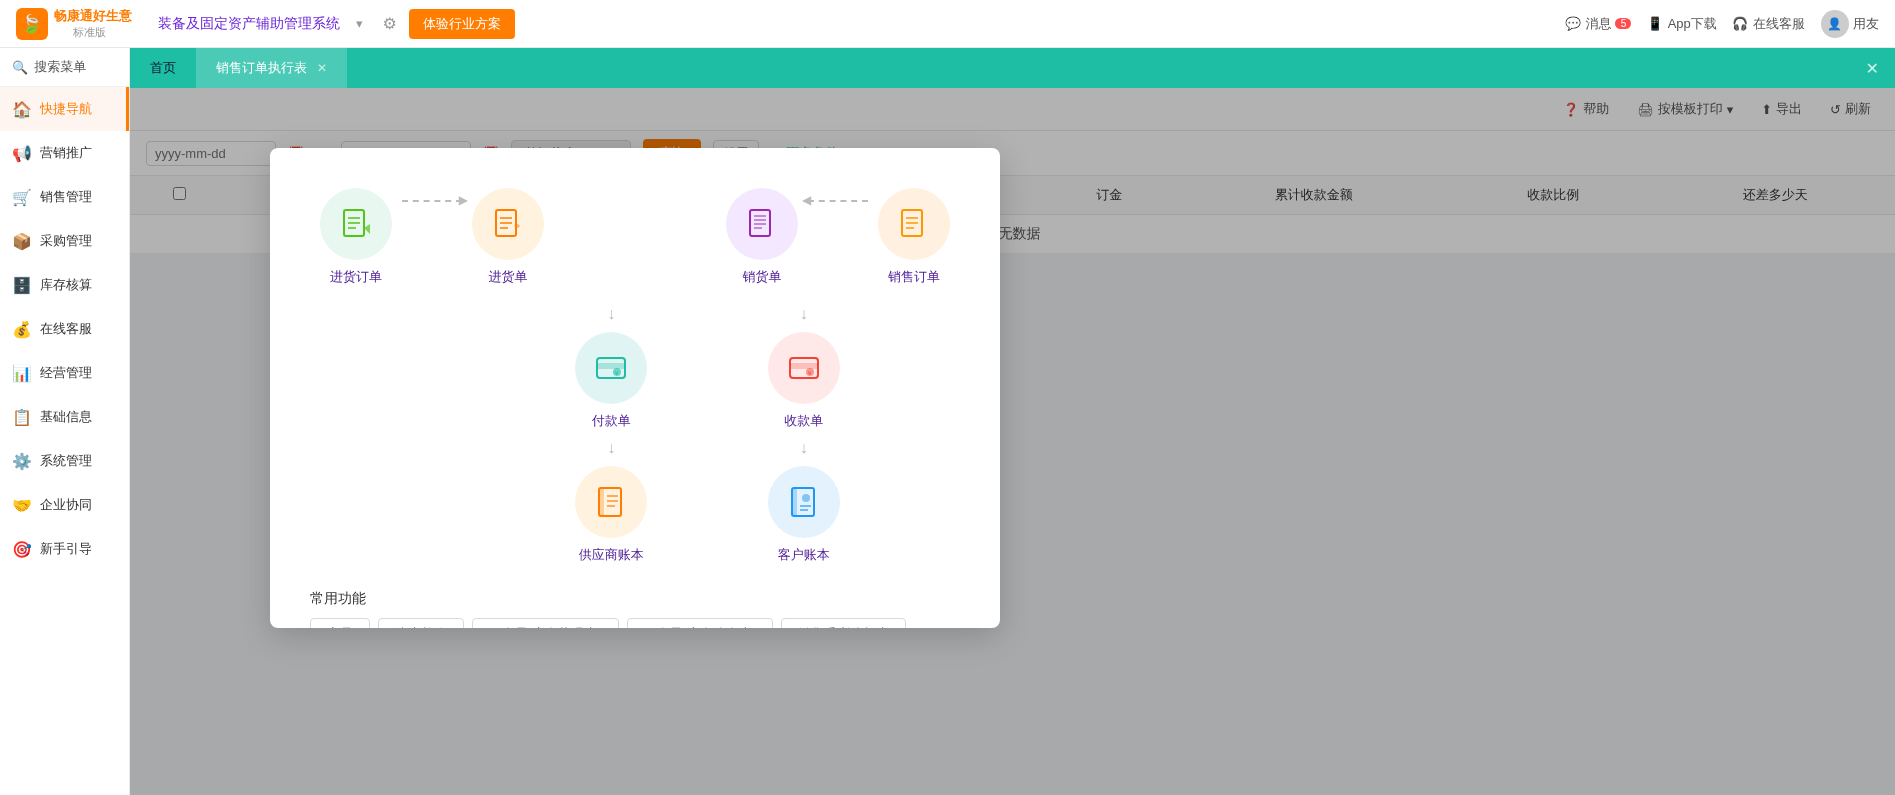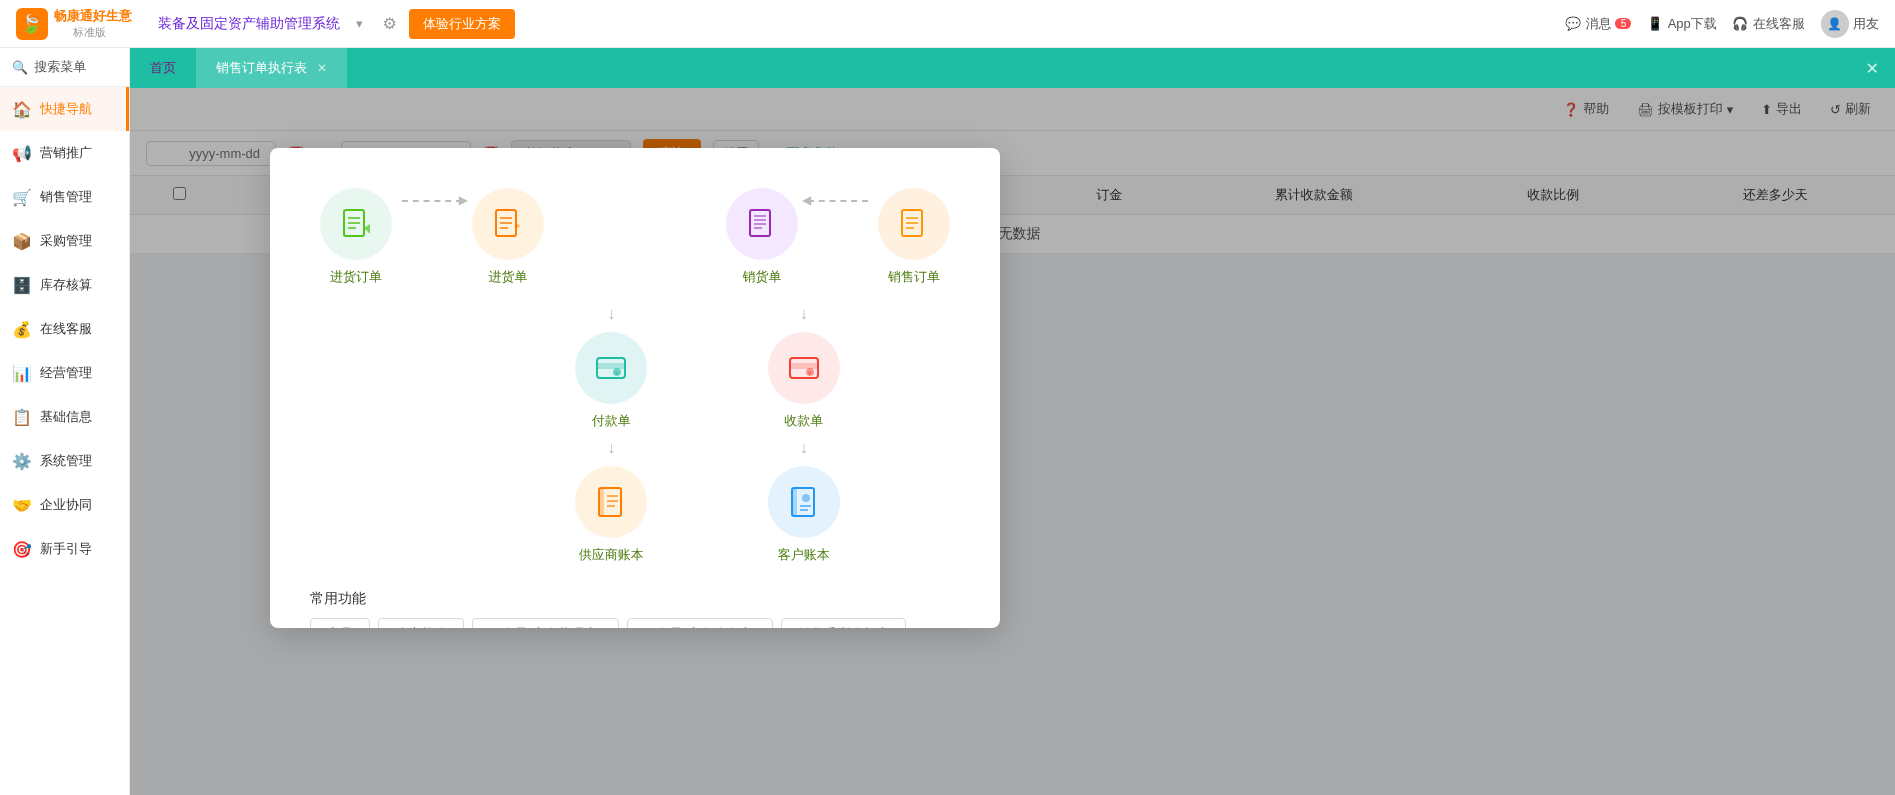--- a/index.html
+++ b/index.html
@@ -27,31 +27,31 @@
     .badge { background: #ff4d4f; color: white; border-radius: 8px; font-size: 10px; padding: 0 4px; min-width: 16px; text-align: center; }
     .user-avatar { width: 28px; height: 28px; border-radius: 50%; background: #ccc; display: flex; align-items: center; justify-content: center; color: #555; font-size: 12px; }
     .search-menu { display: flex; align-items: center; gap: 6px; padding: 10px 12px; color: #555; cursor: pointer; font-size: 13px; border-bottom: 1px solid #f0f0f0; }
     .sidebar-item { display: flex; align-items: center; gap: 8px; padding: 12px 12px; color: #333; cursor: pointer; font-size: 13px; transition: background 0.2s; }
     .sidebar-item.active { background: #fff5f0; color: #ff7d00; border-right: 3px solid #ff7d00; }
     .sidebar-icon { width: 20px; height: 20px; display: flex; align-items: center; justify-content: center; font-size: 16px; }
 
     
     .tab-item { height: 40px; padding: 0 20px; display: flex; align-items: center; gap: 6px; cursor: pointer; font-size: 13px; color: rgba(255,255,255,0.8); background: transparent; border: none; }
     .tab-item.active { background: rgba(255,255,255,0.2); color: #fff; }
-    .tab-home { color: #701a75; }
+    .tab-home { color: #0f172a; }
     .tab-close { color: rgba(255,255,255,0.7); font-size: 12px; cursor: pointer; margin-left: 4px; }
     .tab-close-main { position: absolute; right: 16px; top: 10px; color: rgba(255,255,255,0.8); cursor: pointer; font-size: 16px; }
 
     
     .toolbar-row { display: flex; align-items: center; padding: 8px 16px; background: #fff; border-bottom: 1px solid #e8e8e8; gap: 12px; }
     .toolbar-btn { display: flex; align-items: center; gap: 4px; color: #555; cursor: pointer; font-size: 13px; padding: 4px 8px; }
 
     
     .filter-row { display: flex; align-items: center; padding: 8px 16px; background: #fff; border-bottom: 1px solid #e8e8e8; gap: 12px; }
-    .date-input { border: 1px solid #d9d9d9; border-radius: 4px; padding: 4px 15px; font-size: 13px; width: 130px; color: #bbb; text-align: right; }
+    .date-input { border: 1px solid #d9d9d9; border-radius: 4px; padding: 4px 8px; font-size: 13px; width: 130px; color: #bbb; }
     .select-input { border: 1px solid #d9d9d9; border-radius: 4px; padding: 4px 8px; font-size: 13px; width: 120px; }
     .query-btn { background: #ff7d00; color: white; border: none; border-radius: 4px; padding: 5px 16px; cursor: pointer; font-size: 13px; }
     .more-conditions { color: #1ebea5; font-size: 13px; cursor: pointer; display: flex; align-items: center; gap: 2px; }
     .settings-btn2 { background: #fff; border: 1px solid #d9d9d9; color: #555; border-radius: 4px; padding: 4px 10px; cursor: pointer; font-size: 12px; }
 
     
     .table-container { overflow: auto; flex: 1; background: #fff; }
     .data-table { width: 100%; border-collapse: collapse; font-size: 13px; padding-left: 16px; }
     .data-table th { background: #fafafa; padding: 10px 12px; text-align: center; border-bottom: 1px solid #e8e8e8; color: #333; font-weight: 500; white-space: nowrap; }
     .data-table td { padding: 10px 12px; text-align: center; border-bottom: 1px solid #f0f0f0; color: #555; }
@@ -63,21 +63,21 @@
     .flow-node { display: flex; flex-direction: column; align-items: center; gap: 8px; padding: 10px; }
     .flow-circle { width: 72px; height: 72px; border-radius: 50%; display: flex; align-items: center; justify-content: center; font-size: 28px; }
     .flow-circle.green { background: #e8f7f0; color: #52c41a; }
     .flow-circle.orange-light { background: #fff3e0; color: #ff7d00; }
     .flow-circle.purple { background: #f3e8ff; color: #9c27b0; }
     .flow-circle.orange2 { background: #fff0e0; color: #ff9800; }
     .flow-circle.teal { background: #e0f4f4; color: #1ebea5; }
     .flow-circle.red { background: #ffe8e8; color: #f44336; }
     .flow-circle.orange3 { background: #fff3e0; color: #ff7d00; }
     .flow-circle.blue { background: #e3f2fd; color: #2196f3; }
-    .flow-label { font-size: 13px; color: #4d7c0f; text-align: center; }
+    .flow-label { font-size: 13px; color: #4c1d95; text-align: center; }
 
     
     .common-functions { margin-top: 16px; }
     .cf-title { font-size: 14px; color: #333; margin-bottom: 10px; font-weight: 500; }
     .cf-buttons { display: flex; flex-wrap: wrap; gap: 8px; }
     .cf-btn { background: #fff; border: 1px solid #d9d9d9; border-radius: 4px; padding: 6px 16px; font-size: 13px; color: #555; cursor: pointer; white-space: nowrap; }
 
     .tab-bar { position: relative; }
   </style>
 </head>

